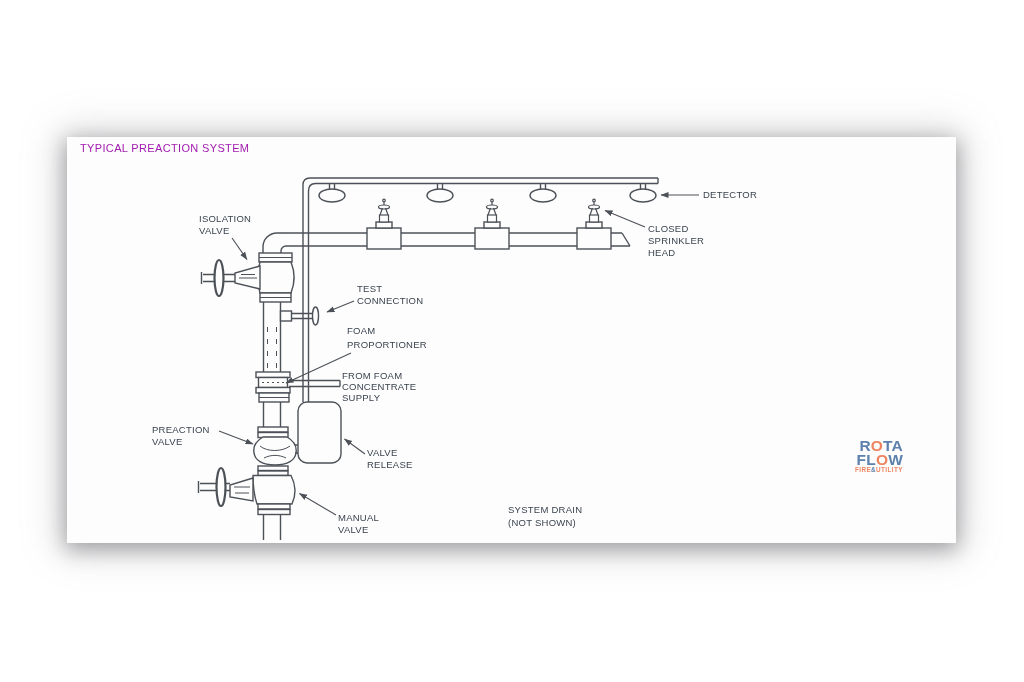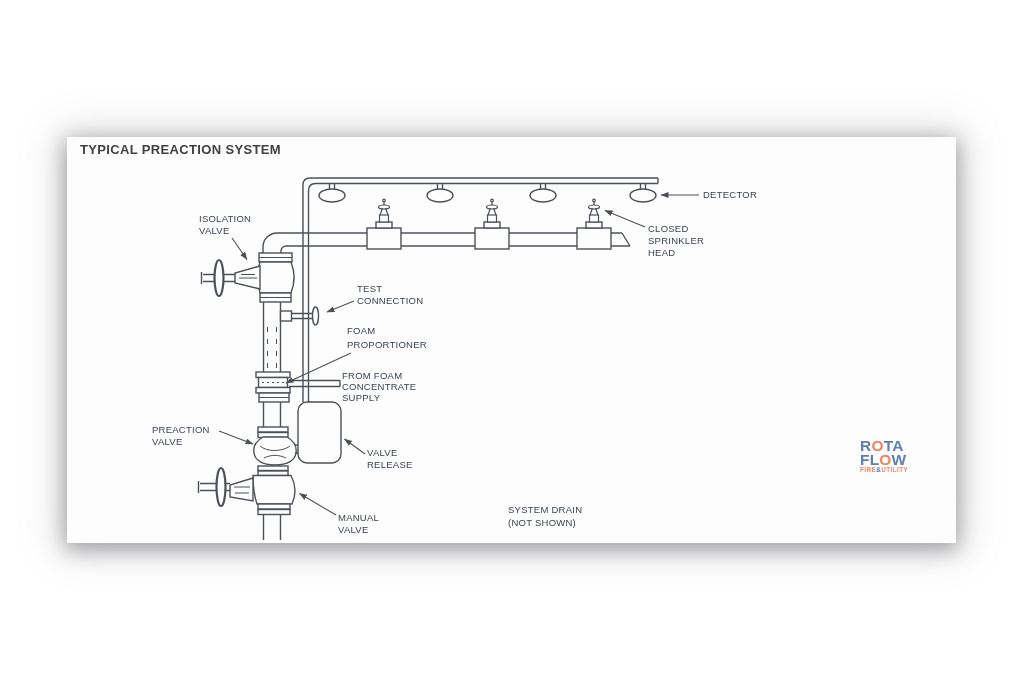--- a/index.html
+++ b/index.html
@@ -8,30 +8,30 @@
     font-family:"Liberation Sans",sans-serif;position:relative;
   }
   .page{
     position:absolute;left:67px;top:137px;width:889px;height:406px;
     background:#fdfdfd;
     box-shadow:0 5px 20px 2px rgba(90,90,95,.50), 0 0 38px 6px rgba(140,140,145,.28);
   }
   .scan{position:absolute;inset:0;filter:blur(.38px);}
   .title{
     position:absolute;left:13px;top:5px;
-    font-size:13px;font-weight:bold;letter-spacing:.35px;color:#404040;
+    font-size:11px;font-weight:normal;letter-spacing:.35px;color:#a21caf;
     white-space:nowrap;
   }
   svg text{
     font-family:"Liberation Sans",sans-serif;font-size:9.5px;
     fill:#3a434f;letter-spacing:.25px;
   }
   .logo{
     position:absolute;left:770px;top:302px;width:66px;
-    font-weight:bold;line-height:.88;text-align:left;white-space:nowrap;margin-left:23px;
+    font-weight:bold;line-height:.88;text-align:right;white-space:nowrap;
   }
   .logo .big{font-size:15.5px;letter-spacing:.2px;}
   .logo .tag{font-size:6.3px;letter-spacing:.45px;margin-top:1px;}
   .lb{color:#5b81ac;}
   .lo{color:#ee8561;}
 </style>
 </head>
 <body>
 
 <div class="page">

